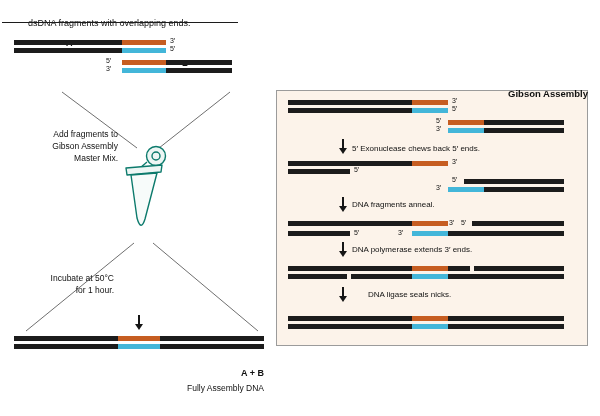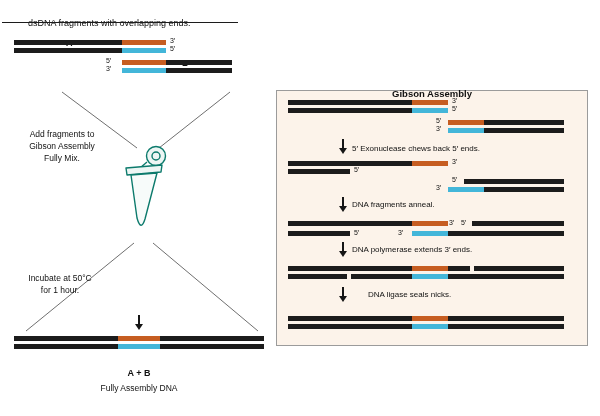--- a/index.html
+++ b/index.html
@@ -2,21 +2,21 @@
 <html style="--k: #1c1c1c; --o: #c65d21; --c: #43b6d9; --teal: #0c7a6c; --panel-bg: #fcf3ea; --panel-border: #9b9b9b;"><head>
 <meta charset="utf-8">
 <style>
   * { margin:0; padding:0; box-sizing:border-box; }
   html,body { background:#ffffff; }
   body { font-family:"Liberation Sans","DejaVu Sans",sans-serif; color:#111; }
   .page { position:relative; width:600px; height:416px; background:#fff; overflow:hidden; }
 
   .t { position:absolute; color:#111; white-space:nowrap;margin-top:12px; }
   .bold { font-weight:bold; }
-  .center { text-align:center; }
+  .center { text-align:right; }
 
   
   .strand { position:absolute; display:flex; height:5px; }
   .strand i { display:block; height:100%; }
   .sk { background:var(--k,#1c1c1c); }
   .so { background:var(--o,#c65d21); }
   .sc { background:var(--c,#43b6d9); }
   .sg { background:transparent; }
 
   
@@ -77,21 +77,21 @@
     </div>
   <div class="pl" style="left:106px;top:65px;">3′</div>
   <div class="strand" style="left:122px;top:68px;">
       <i class="sc" style="width:44px"></i>
       <i class="sk" style="width:66px"></i>
     </div>
 
   <div class="t center multiline" style="left:6px;top:116px;width:112px;font-size:8.5px;line-height:12px;white-space:normal;">
     <span>Add fragments to</span>
     <span>Gibson Assembly</span>
-    <span>Fully Mix.</span>
+    <span>Master Mix.</span>
   </div>
 
   <svg class="tube" width="70" height="104" viewBox="0 0 70 104">
     <g class="stroke" fill="#edf6f4" stroke-width="1.4" stroke-linejoin="round">
       <circle cx="46" cy="14" r="9.5"></circle>
       <circle cx="46" cy="14" r="4" fill="none"></circle>
       <path d="M37,20 L30,26" fill="none"></path>
       <path d="M16,26 L52,23 L51,30 L17,33 Z"></path>
       <path d="M21,33 L27,76 Q31,90 35,77 L47,31 Z" fill="#f7fbfa"></path>
     </g>

